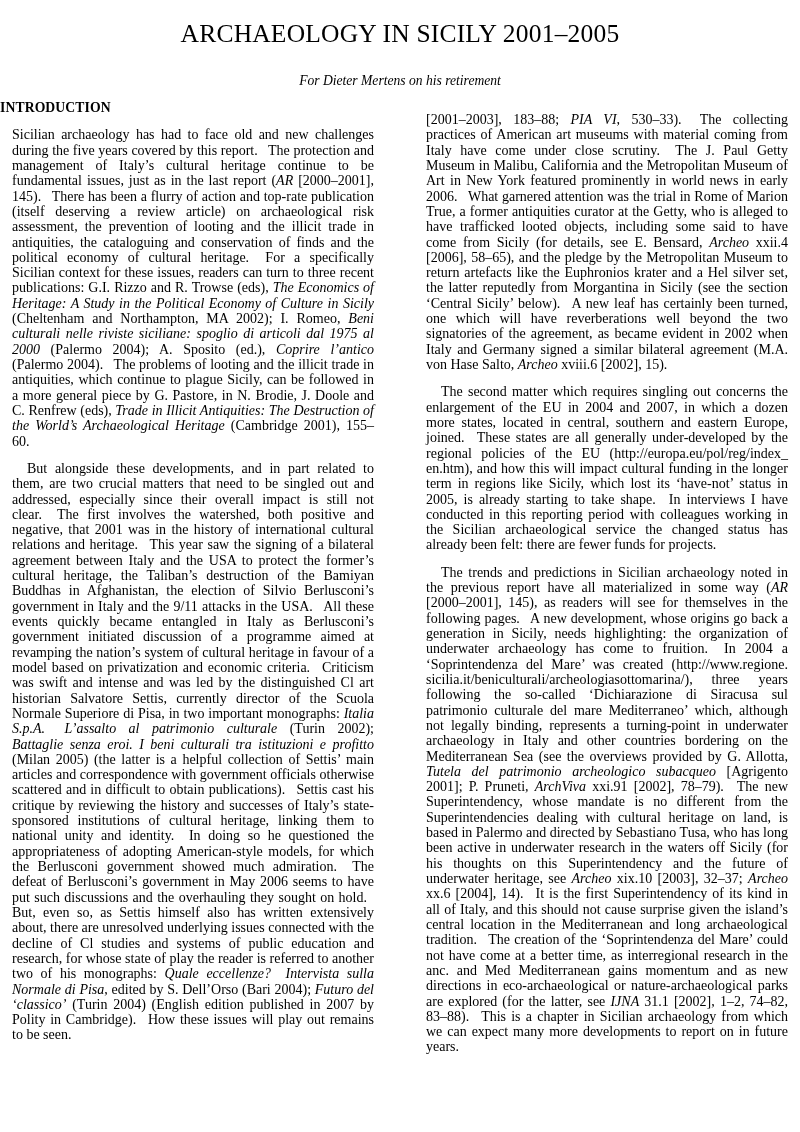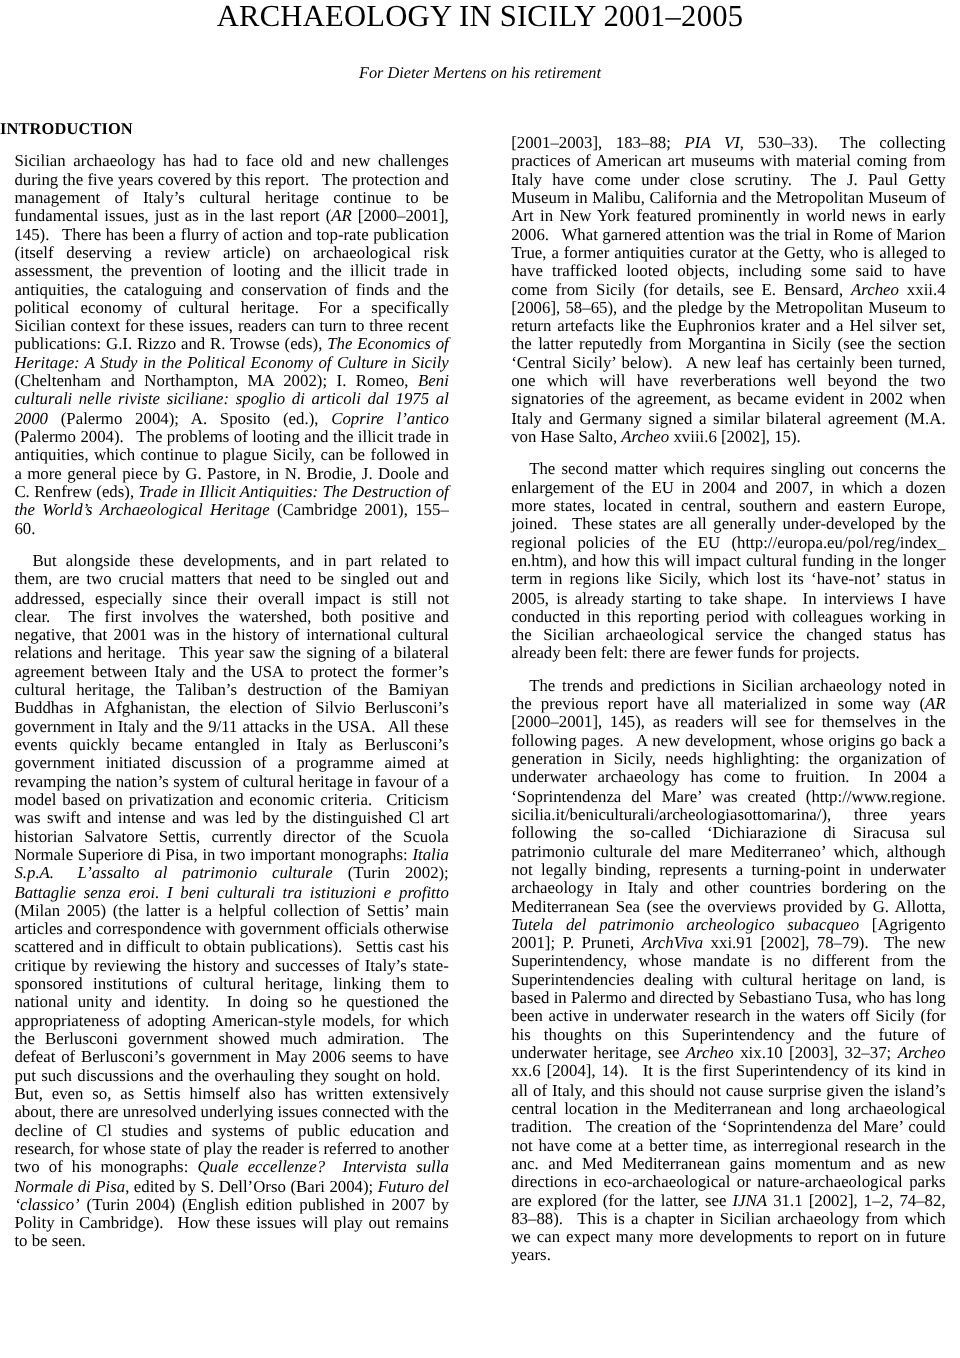--- a/index.html
+++ b/index.html
@@ -21,21 +21,21 @@
     position: relative;
     box-sizing: border-box;
     padding: 0;
   }
   .doc-title {
     text-align: center;
     font-size: 25.5px;
     font-weight: normal;
     letter-spacing: 0.2px;
     margin: 0;
-    padding-top: 0;
+    padding-top: 20px;
     line-height: 1.12;
     font-family: "Liberation Serif", "DejaVu Serif", serif;
   }
   .doc-dedication {
     text-align: center;
     font-style: italic;
     font-size: 13.6px;
     margin: 0;
     padding-top: 24px;
     line-height: 1.2;

